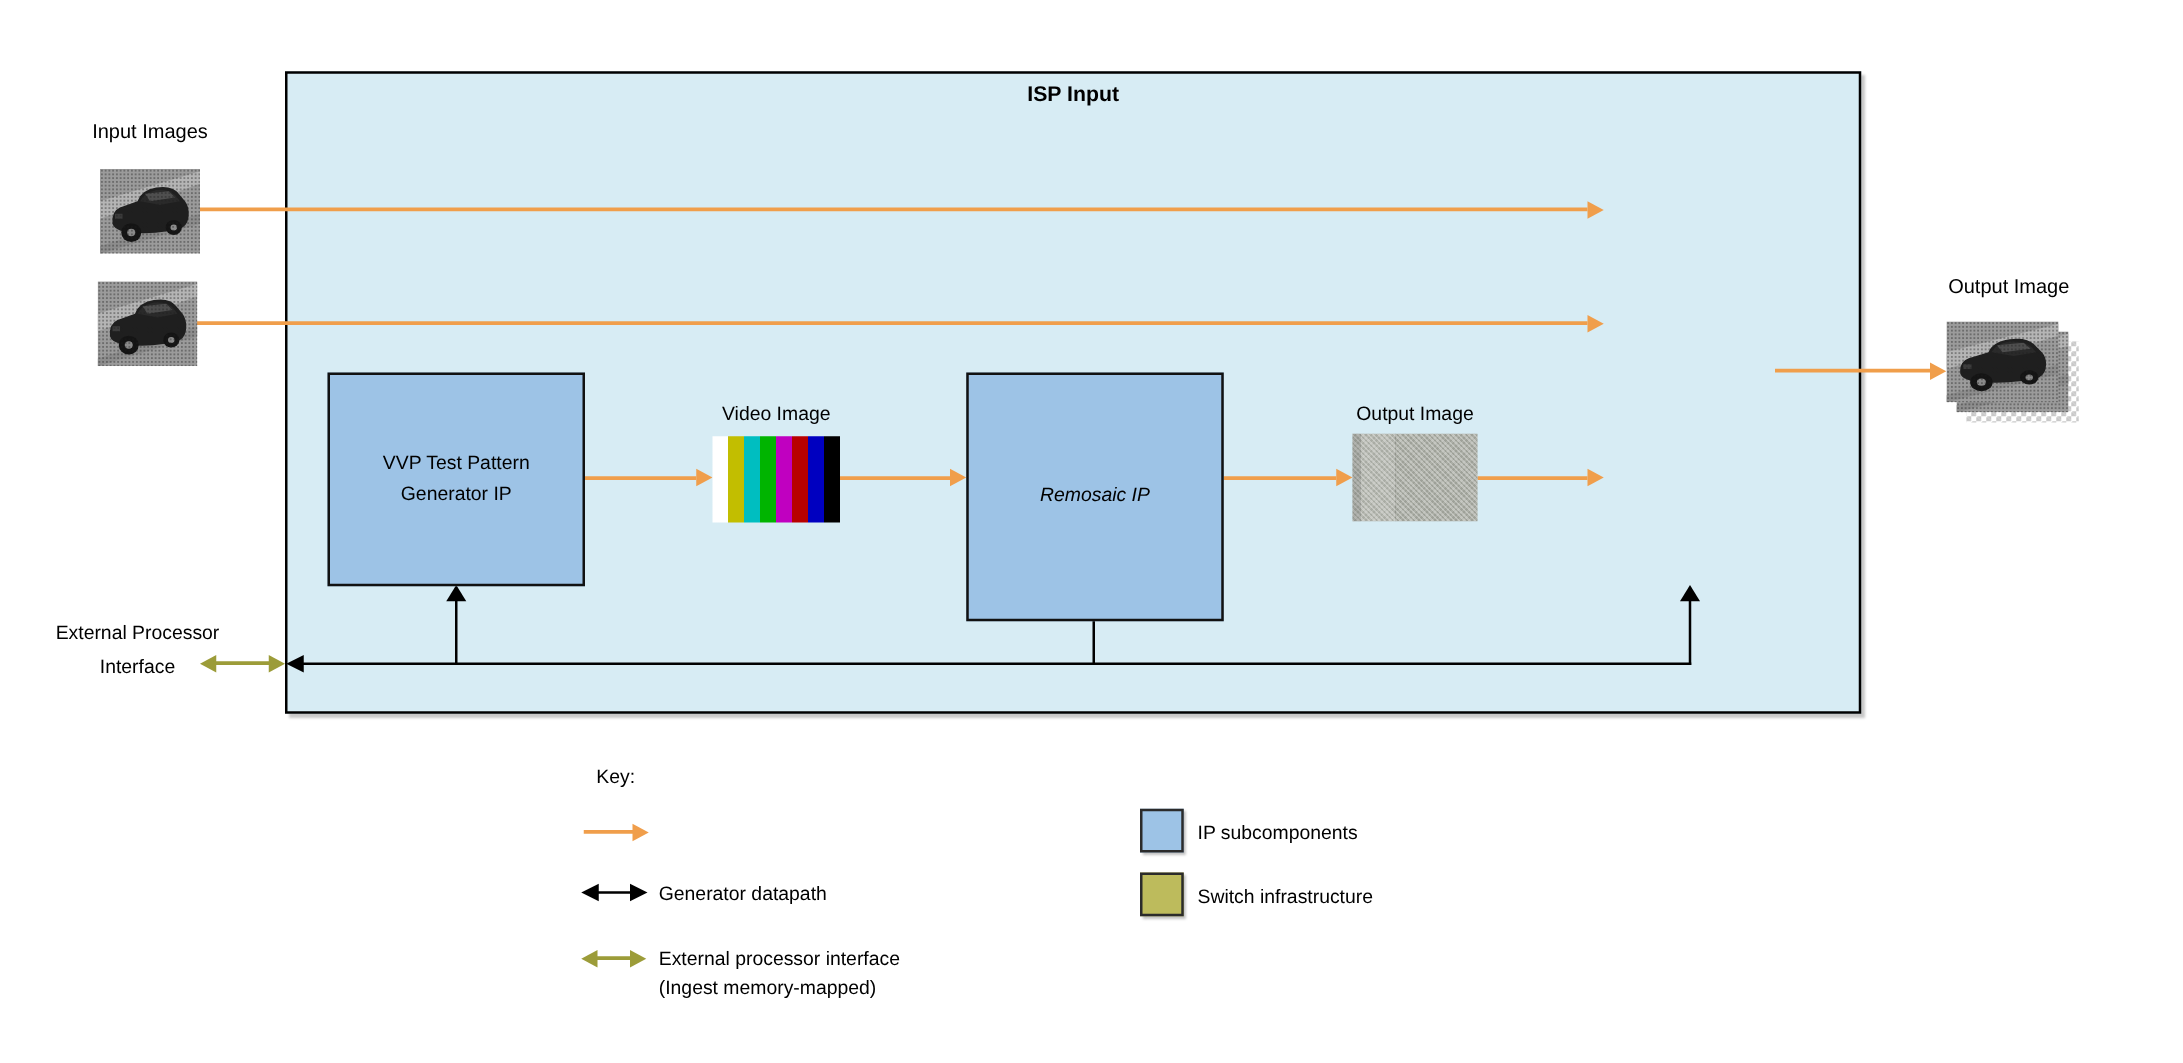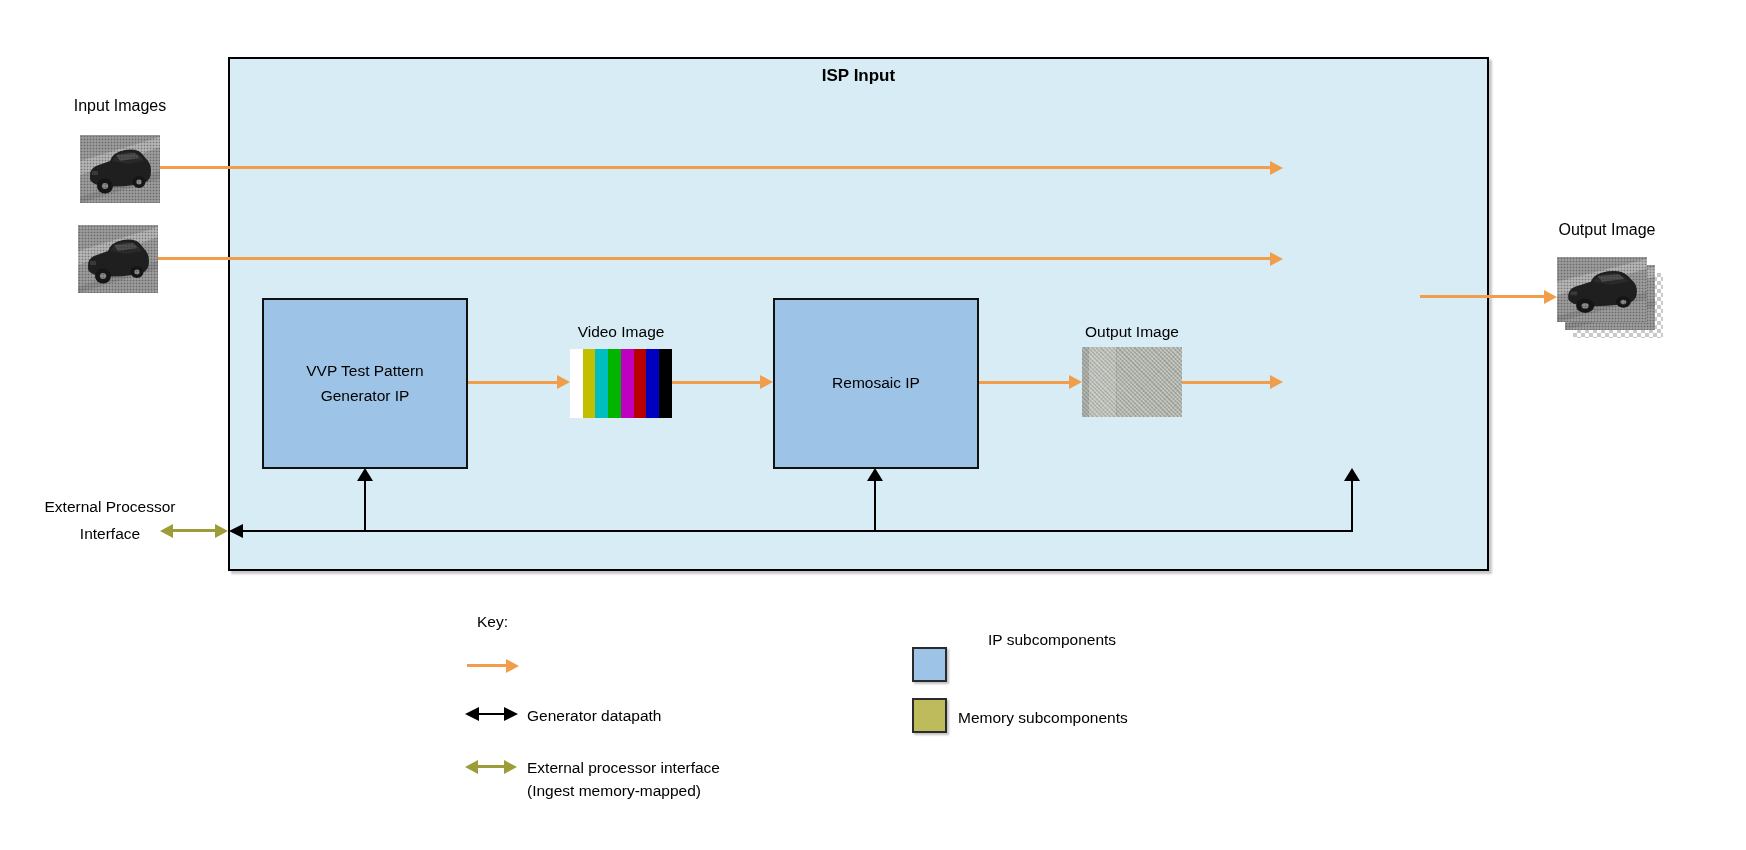--- a/index.html
+++ b/index.html
@@ -17,21 +17,21 @@
     position:absolute;left:0;top:7px;width:100%;text-align:center;
     font-size:17px;font-weight:700;
   }
   
   .block{
     position:absolute;background:var(--ip-fill,#9DC3E6);border:2px solid #111;
     box-sizing:border-box;display:flex;align-items:center;justify-content:center;
     text-align:center;font-size:15.5px;line-height:1.55;
   }
   .block-tpg{left:262px;top:298px;width:206px;height:171px;padding:0 22px;}
-  .block-remosaic{left:773px;top:298px;width:206px;height:171px;padding:0 14px;}
+  .block-remosaic{left:773px;top:298px;width:206px;height:199px;padding:0 14px;font-style:italic;}
   .block-switch{left:1283px;top:128px;width:138px;height:341px;padding:0 21px;}
   
   .lbl{position:absolute;font-size:15.5px;text-align:center;}
   .lbl-input-images{left:40px;top:97px;width:160px;font-size:16px;}
   .lbl-input-image{left:546px;top:323px;width:150px;}
   .lbl-output-image-inner{left:1057px;top:323px;width:150px;}
   .lbl-output-image-right{left:1532px;top:221px;width:150px;font-size:16px;}
   .lbl-epi{left:30px;top:493px;width:160px;line-height:27px;}
   
   .car-img{position:absolute;overflow:hidden;}
@@ -198,18 +198,18 @@
 
   <div class="ah ah-l-olive" style="left:465px;top:760px;"></div>
   <div class="hline olivel" style="left:476px;top:765px;width:30px;"></div>
   <div class="ah ah-r-olive" style="left:504px;top:760px;"></div>
   <div class="key-label" style="left:527px;top:756px;">
     <div>External processor interface</div>
     <div>(Ingest memory-mapped)</div>
   </div>
 
   <div class="swatch swatch-ip"></div>
-  <div class="key-label" style="left:958px;top:628px;margin-left:30px;">IP subcomponents</div>
+  <div class="key-label" style="left:958px;top:655px;">IP subcomponents</div>
 
   <div class="swatch swatch-mem"></div>
-  <div class="key-label" style="left:958px;top:706px;">Memory subcomponents</div>
+  <div class="key-label" style="left:958px;top:706px;">Switch infrastructure</div>
 
 </div>
 
 </body></html>

